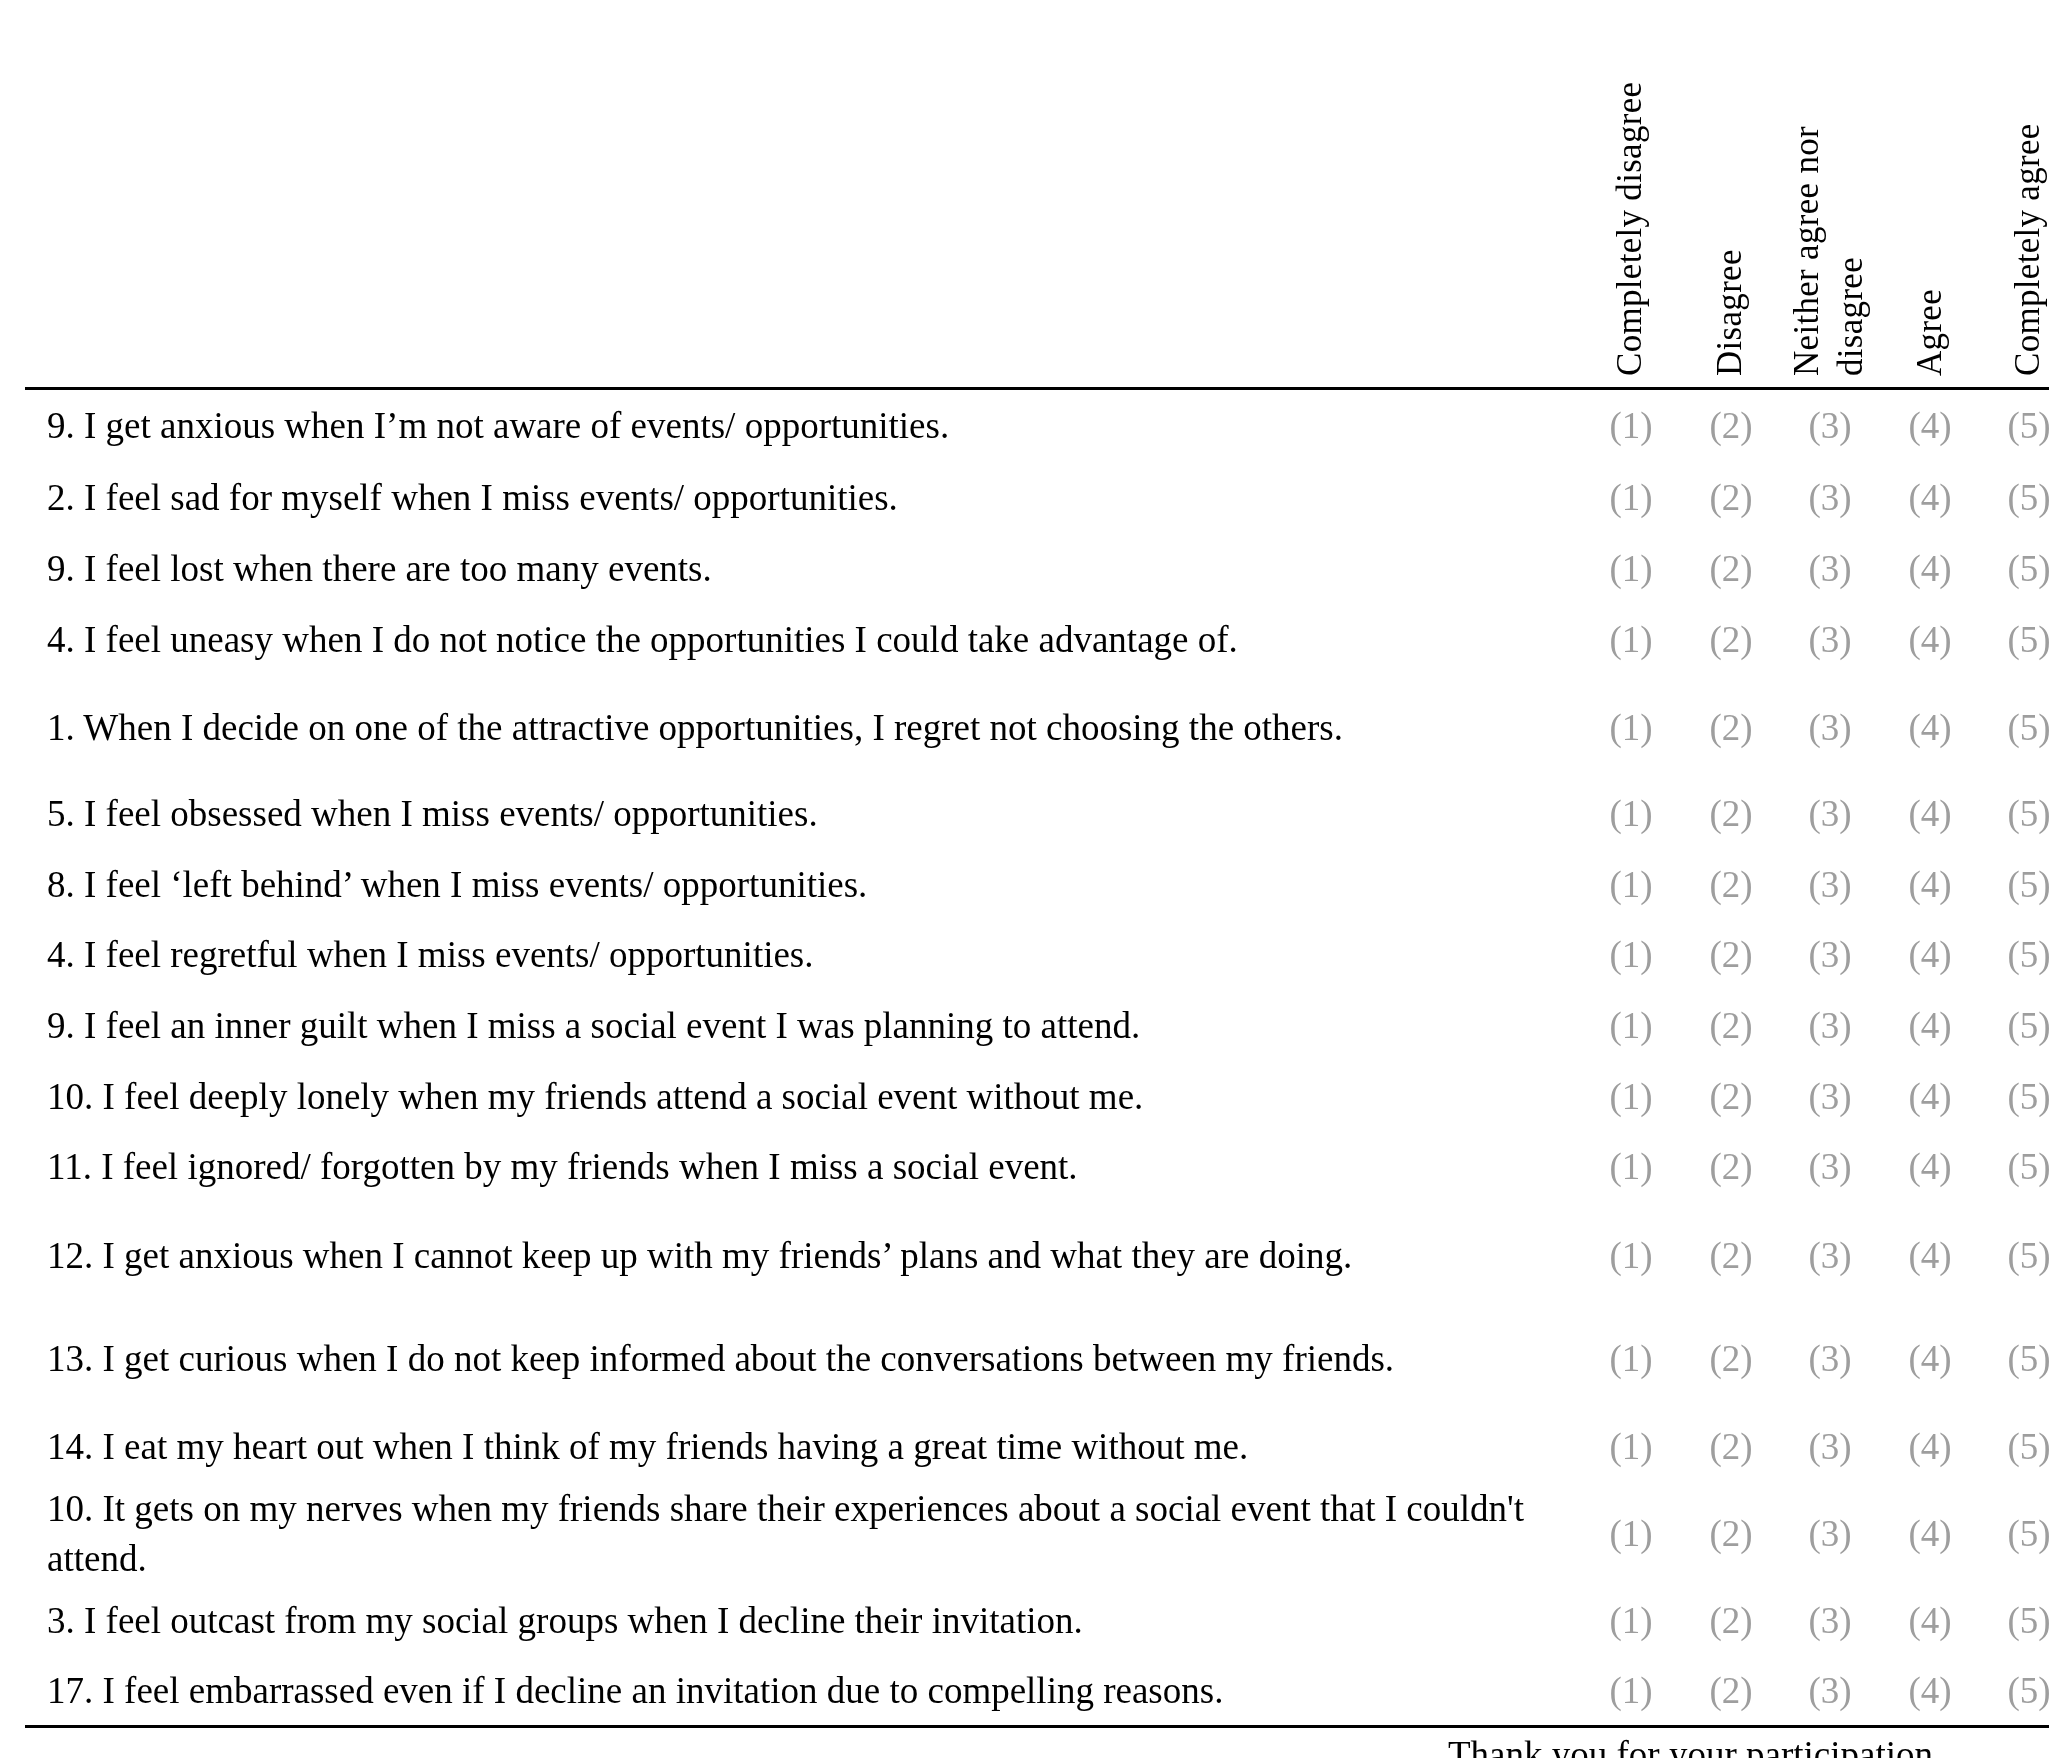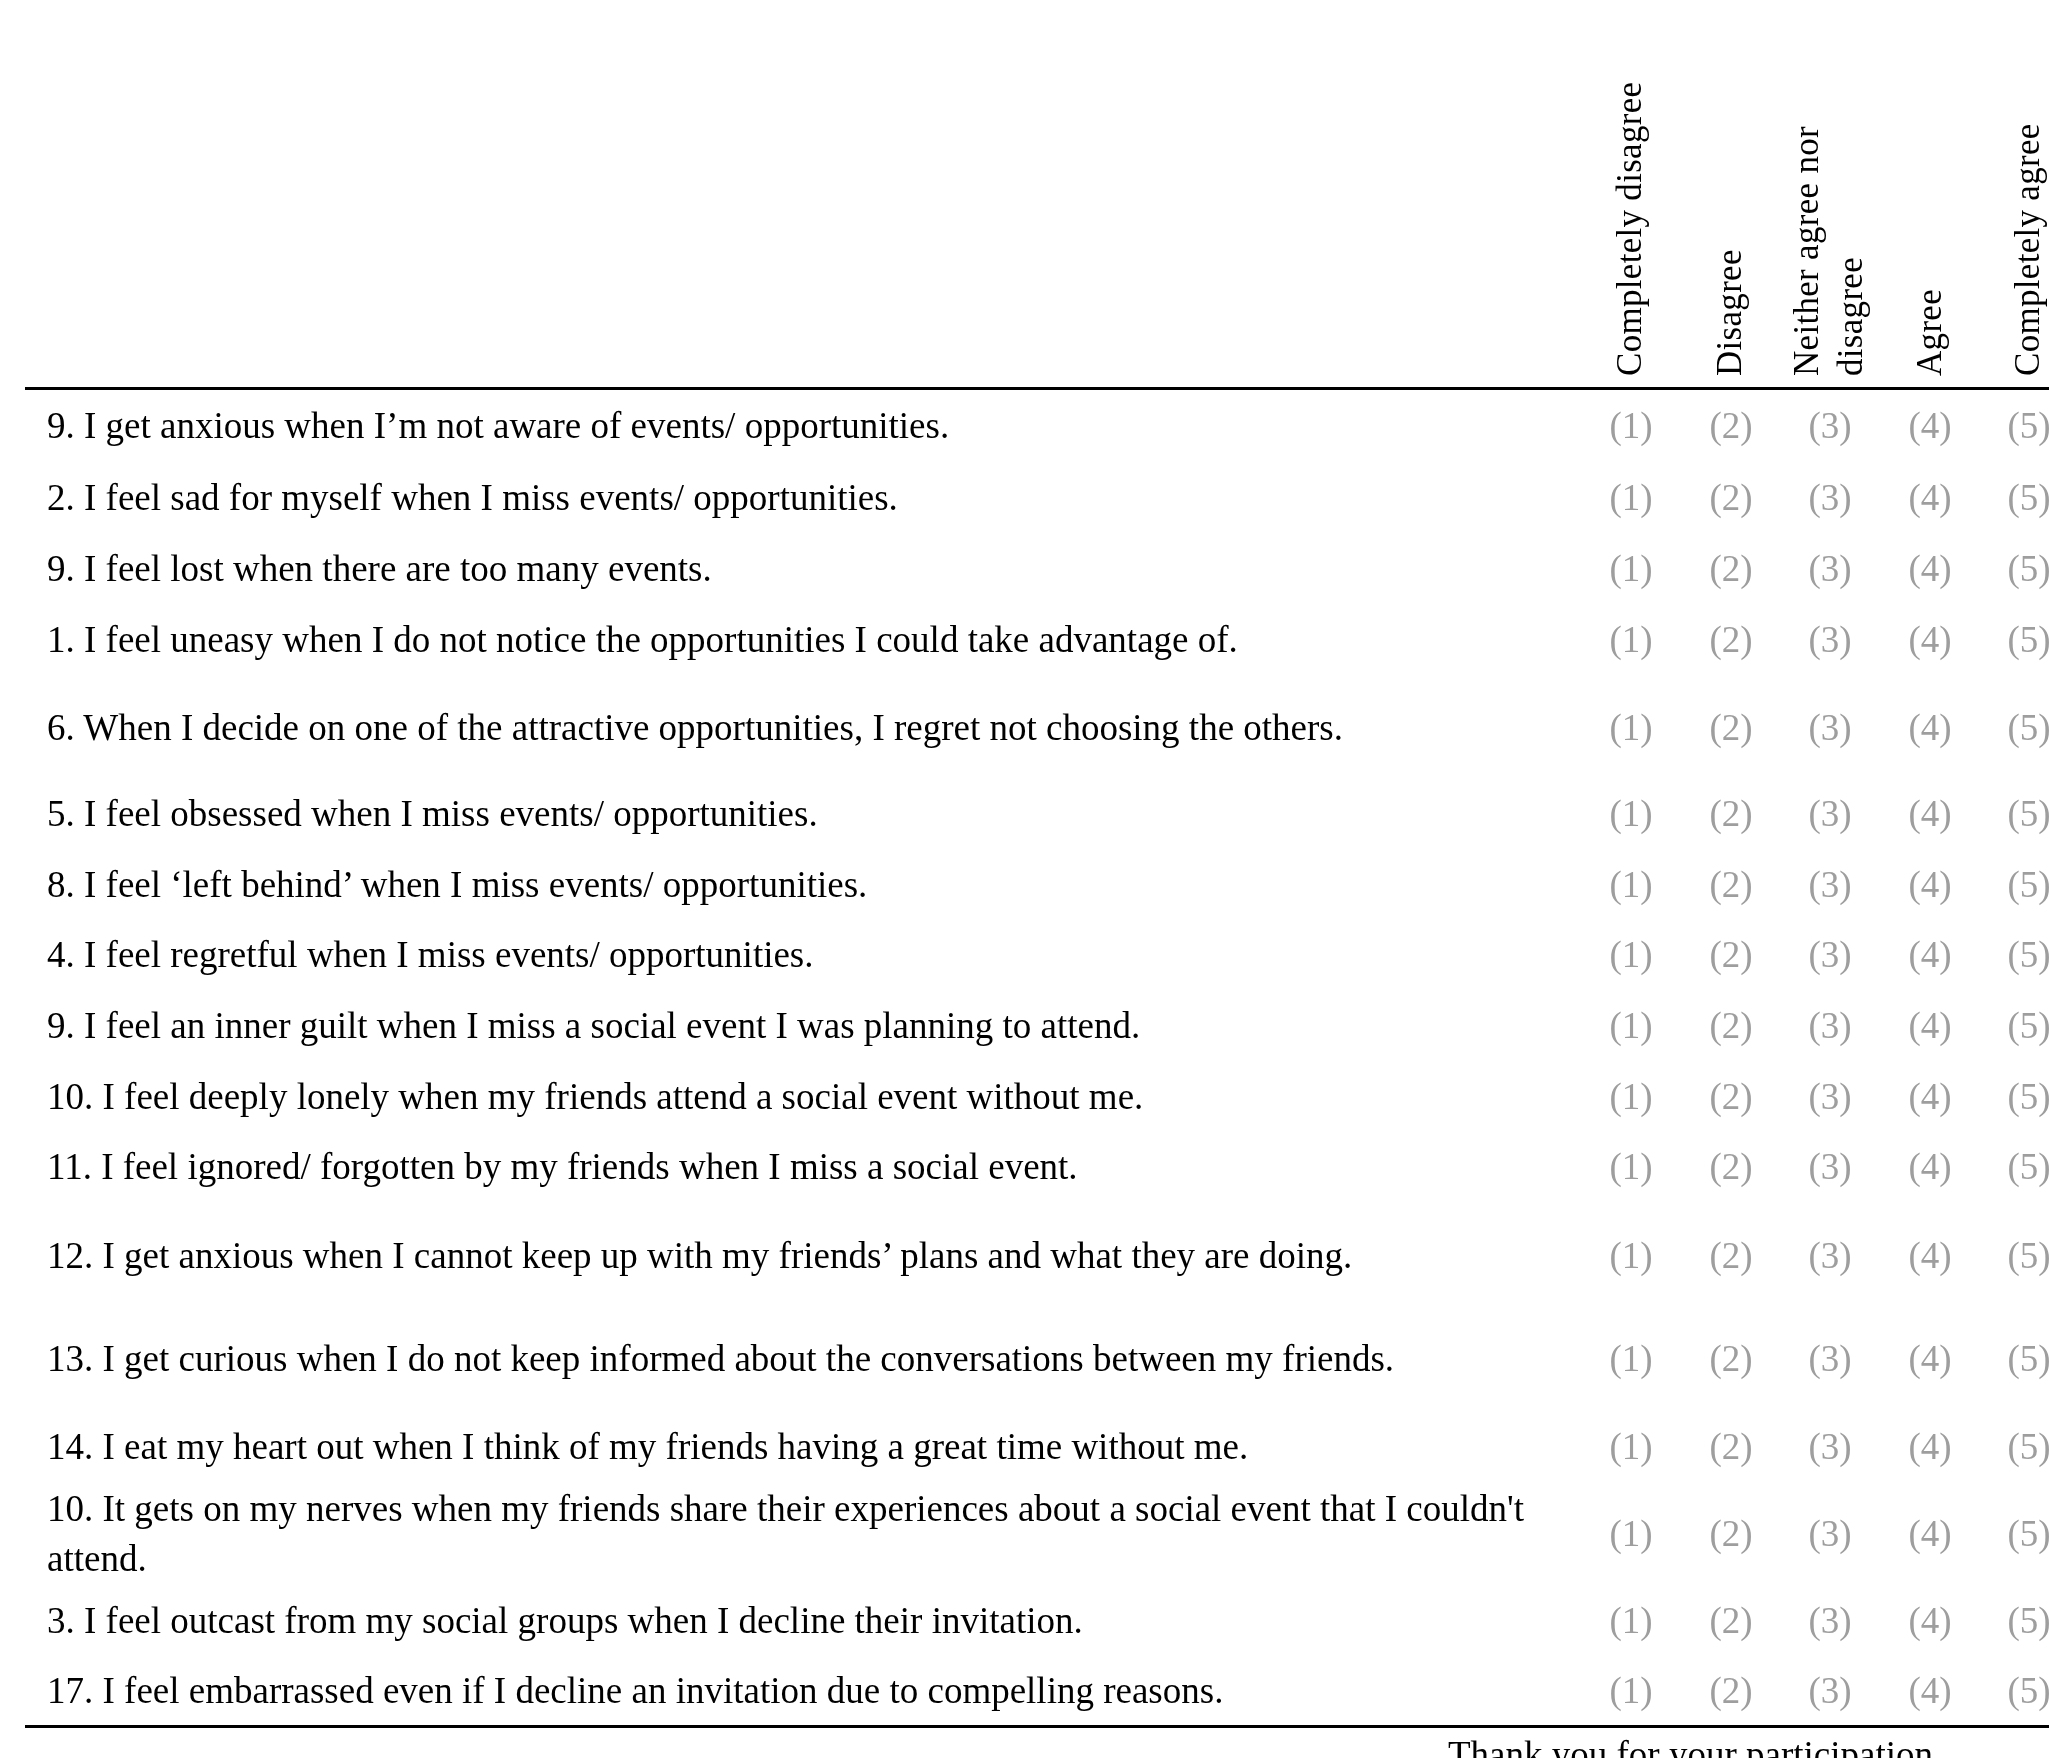--- a/index.html
+++ b/index.html
@@ -133,31 +133,31 @@
         <div class="question">9. I feel lost when there are too many events.</div>
         <div class="options">
           <span class="opt" style="left: 1631px; top: 0px; color: rgb(158, 158, 158);">(1)</span>
           <span class="opt" style="left: 1731px; top: 0px; color: rgb(158, 158, 158);">(2)</span>
           <span class="opt" style="left: 1830px; top: 0px; color: rgb(158, 158, 158);">(3)</span>
           <span class="opt" style="left: 1930px; top: 0px; color: rgb(158, 158, 158);">(4)</span>
           <span class="opt" style="left: 2029px; top: 0px; color: rgb(158, 158, 158);">(5)</span>
         </div>
       </div>
       <div class="row" style="top: 640px;">
-        <div class="question">1. I feel uneasy when I do not notice the opportunities I could take advantage of.</div>
+        <div class="question">4. I feel uneasy when I do not notice the opportunities I could take advantage of.</div>
         <div class="options">
           <span class="opt" style="left: 1631px; top: 0px; color: rgb(158, 158, 158);">(1)</span>
           <span class="opt" style="left: 1731px; top: 0px; color: rgb(158, 158, 158);">(2)</span>
           <span class="opt" style="left: 1830px; top: 0px; color: rgb(158, 158, 158);">(3)</span>
           <span class="opt" style="left: 1930px; top: 0px; color: rgb(158, 158, 158);">(4)</span>
           <span class="opt" style="left: 2029px; top: 0px; color: rgb(158, 158, 158);">(5)</span>
         </div>
       </div>
       <div class="row" style="top: 728px;">
-        <div class="question">6. When I decide on one of the attractive opportunities, I regret not choosing the others.</div>
+        <div class="question">1. When I decide on one of the attractive opportunities, I regret not choosing the others.</div>
         <div class="options">
           <span class="opt" style="left: 1631px; top: 0px; color: rgb(158, 158, 158);">(1)</span>
           <span class="opt" style="left: 1731px; top: 0px; color: rgb(158, 158, 158);">(2)</span>
           <span class="opt" style="left: 1830px; top: 0px; color: rgb(158, 158, 158);">(3)</span>
           <span class="opt" style="left: 1930px; top: 0px; color: rgb(158, 158, 158);">(4)</span>
           <span class="opt" style="left: 2029px; top: 0px; color: rgb(158, 158, 158);">(5)</span>
         </div>
       </div>
       <div class="row" style="top: 814px;">
         <div class="question">5. I feel obsessed when I miss events/ opportunities.</div>

